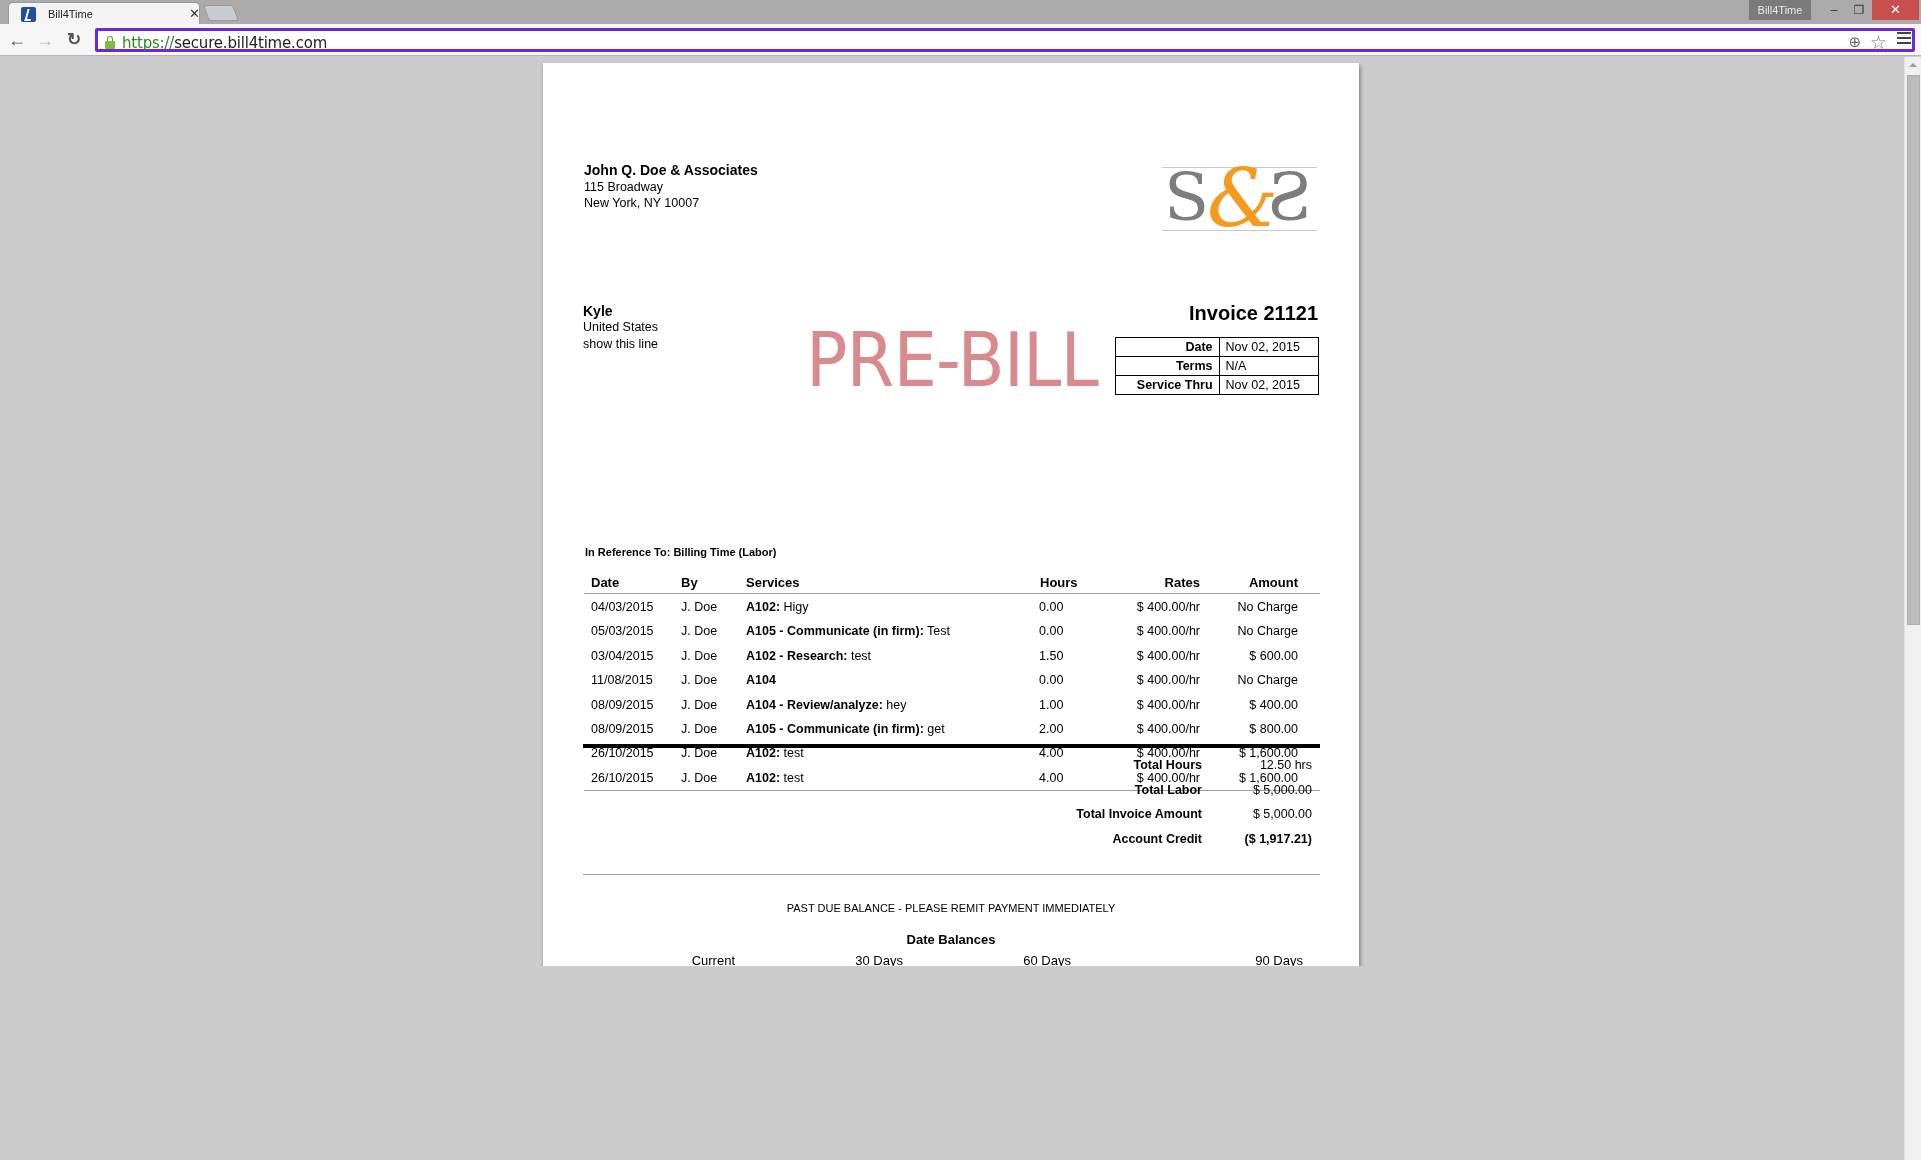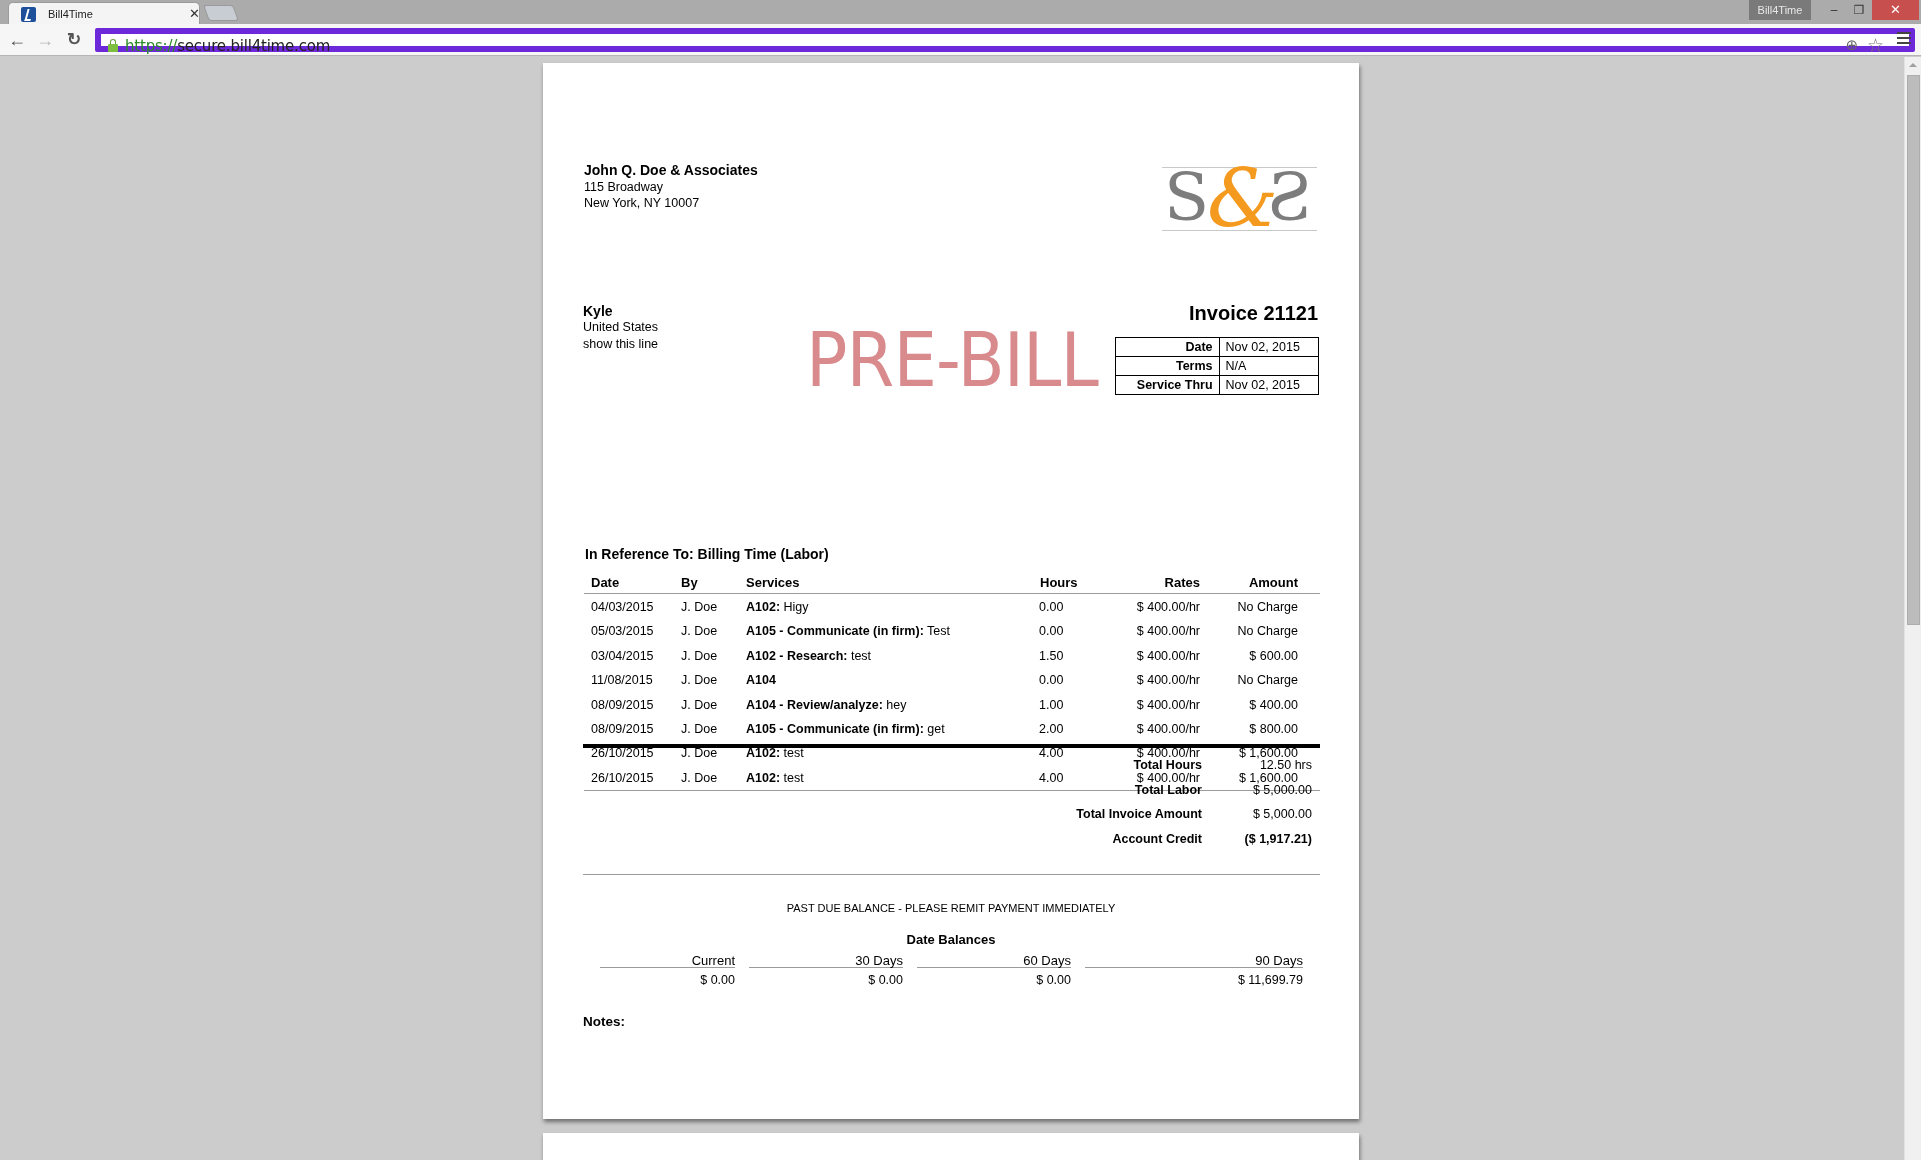--- a/index.html
+++ b/index.html
@@ -19,33 +19,33 @@
   .win-btn { position: absolute; top: 0; height: 20px; width: 26px; color: #333; font-size: 12px; text-align: center; line-height: 20px; cursor: pointer; }
   .win-min { left: 1821px; }
   .win-max { left: 1846px; }
   .win-close { left: 1872px; width: 47px; background: #c7504f; color: #fff; font-size: 13px; }
 
   .toolbar { position: absolute; left: 0; top: 24px; width: 1921px; height: 32px; background: #f6f6f6; border-bottom: 1px solid #b5b5b5; }
   .nav-btn { position: absolute; top: 6px; width: 20px; height: 20px; font-size: 18px; line-height: 20px; text-align: center; cursor: pointer; }
   .nav-back { left: 7px; color: #555; }
   .nav-fwd { left: 35px; color: #bbb; }
   .nav-reload { left: 64px; color: #555; font-size: 17px; font-weight: bold; }
-  .omnibox { position: absolute; left: 95px; top: 4px; width: 1820px; height: 24px; background: #fff; border: 6px solid #6d28d9; border-radius: 2px; }
+  .omnibox { position: absolute; left: 95px; top: 4px; width: 1820px; height: 24px; background: #fff; border: 3px solid #6d28d9; border-radius: 2px; }
   .omni-lock { position: absolute; left: 7px; top: 5px; width: 10px; height: 12px; }
   .omni-lock .shackle { position: absolute; left: 2px; top: 0; width: 6px; height: 6px; border: 1.5px solid #6a9e3a; border-bottom: none; border-radius: 3px 3px 0 0; }
   .omni-lock .body { position: absolute; left: 0; top: 5px; width: 10px; height: 8px; background: #7cbf3f; border-radius: 1px; }
   .omni-url { position: absolute; left: 24px; top: 3px; font-size: 15px; color: #222; font-family: "DejaVu Sans", sans-serif; letter-spacing: -0.2px; }
   .omni-url .scheme { color: #2a8a27; }
   .omni-zoom { position: absolute; right: 51px; top: 2px; font-size: 15px; color: #666; cursor: pointer; }
   .omni-star { position: absolute; right: 25px; top: 0; font-size: 19px; color: #777; cursor: pointer; }
   .menu-btn { position: absolute; left: 1897px; top: 8px; width: 14px; height: 14px; cursor: pointer; }
   .menu-btn span { display: block; height: 2px; background: #444; margin-bottom: 3px; }
 
   
-  .viewport { position: absolute; left: 0; top: 57px; width: 1904px; height: 1103px; background: #cccccc; overflow: hidden; }
+  .viewport { position: absolute; left: 0; top: 57px; width: 1904px; height: 909px; background: #cccccc; overflow: hidden; }
   .scrollbar { position: absolute; left: 1904px; top: 57px; width: 17px; height: 1103px; background: #f0f0f0; border-left: 1px solid #e2e2e2; }
   .scroll-up { position: absolute; left: 4px; top: 6px; width: 0; height: 0; border-left: 4px solid transparent; border-right: 4px solid transparent; border-bottom: 4px solid #a0a0a0; cursor: pointer; }
   .scroll-thumb { position: absolute; left: 2px; top: 18px; width: 13px; height: 550px; background: #bcbcbc; border: 1px solid #adadad; cursor: pointer; }
 
   .page { position: absolute; left: 543px; width: 816px; background: #fff; box-shadow: 1px 3px 4px rgba(0,0,0,0.45); }
   .page1 { top: 6px; height: 1056px; }
   .page2 { top: 1076px; height: 60px; }
 
   
   .abs { position: absolute; white-space: nowrap; color: #000; }
@@ -65,21 +65,21 @@
 
   .prebill { left: 263px; top: 254px; font-family: "DejaVu Sans", sans-serif; font-size: 74px; color: #d98a8c; letter-spacing: -1px; transform: scaleX(0.93); transform-origin: left top; }
 
   .invoice-title { right: 41px; top: 239px; font-size: 20px; font-weight: bold; }
 
   .meta-table { position: absolute; left: 572px; top: 274px; width: 204px; border-collapse: collapse; border: 1.5px solid #000; font-size: 12.5px; }
   .meta-table td { border: 1px solid #000; height: 19px; padding: 0 6px; }
   .meta-table td.k { text-align: right; font-weight: bold; width: 104px; }
   .meta-table td.v { text-align: left; width: 100px; }
 
-  .ref { left: 42px; top: 483px; font-size: 14px; font-weight: bold; }
+  .ref { left: 42px; top: 483px; font-size: 11px; font-weight: bold; }
 
   .items { position: absolute; left: 41px; top: 505px; width: 736px; font-size: 12.5px; }
   .items .hdr { position: relative; height: 26px; border-bottom: 1px solid #9b9b9b; font-weight: bold; font-size: 13px; }
   .items .row { position: relative; height: 24.4px; }
   .items .c { position: absolute; top: 6px; white-space: nowrap; }
   .items .hdr .c { top: 7px; }
   .c-date { left: 7px; }
   .c-by { left: 97px; }
   .c-svc { left: 162px; }
   .c-hrs { left: 455px; }

